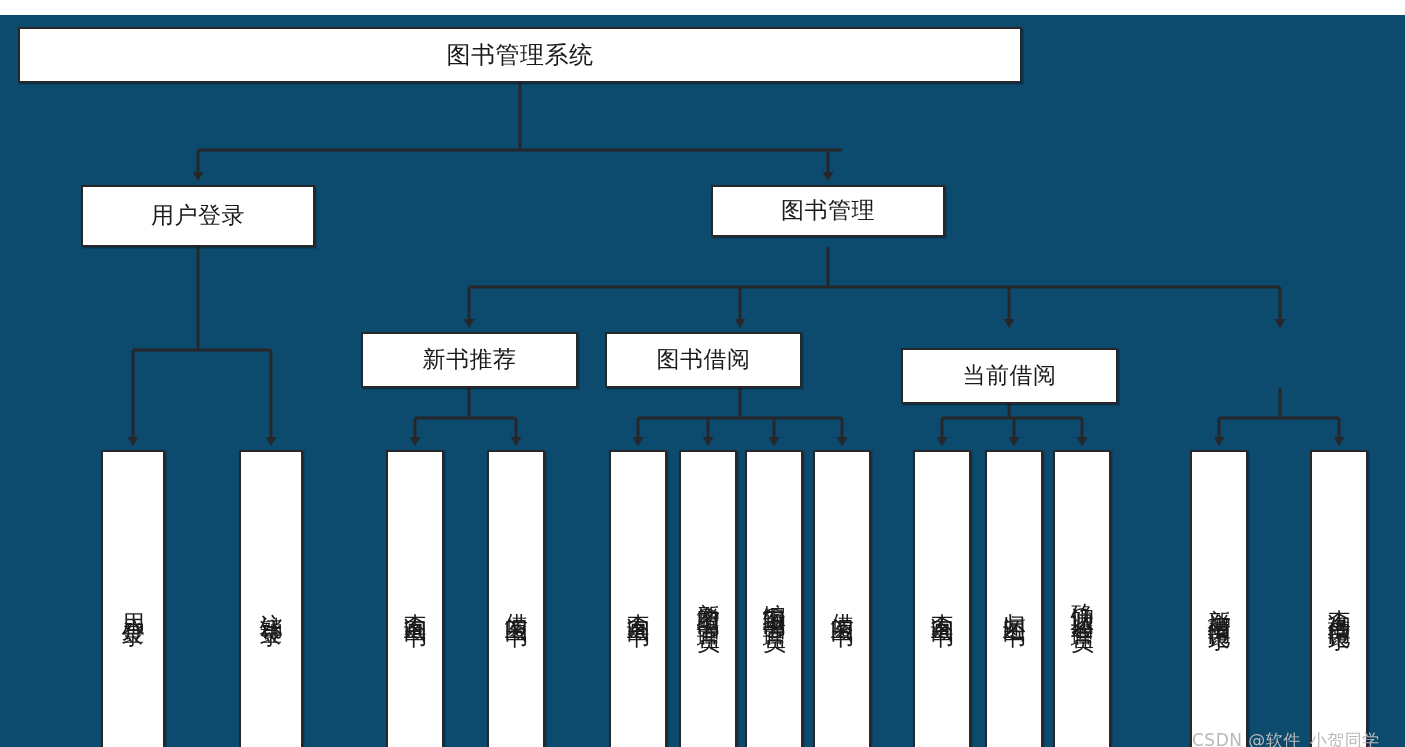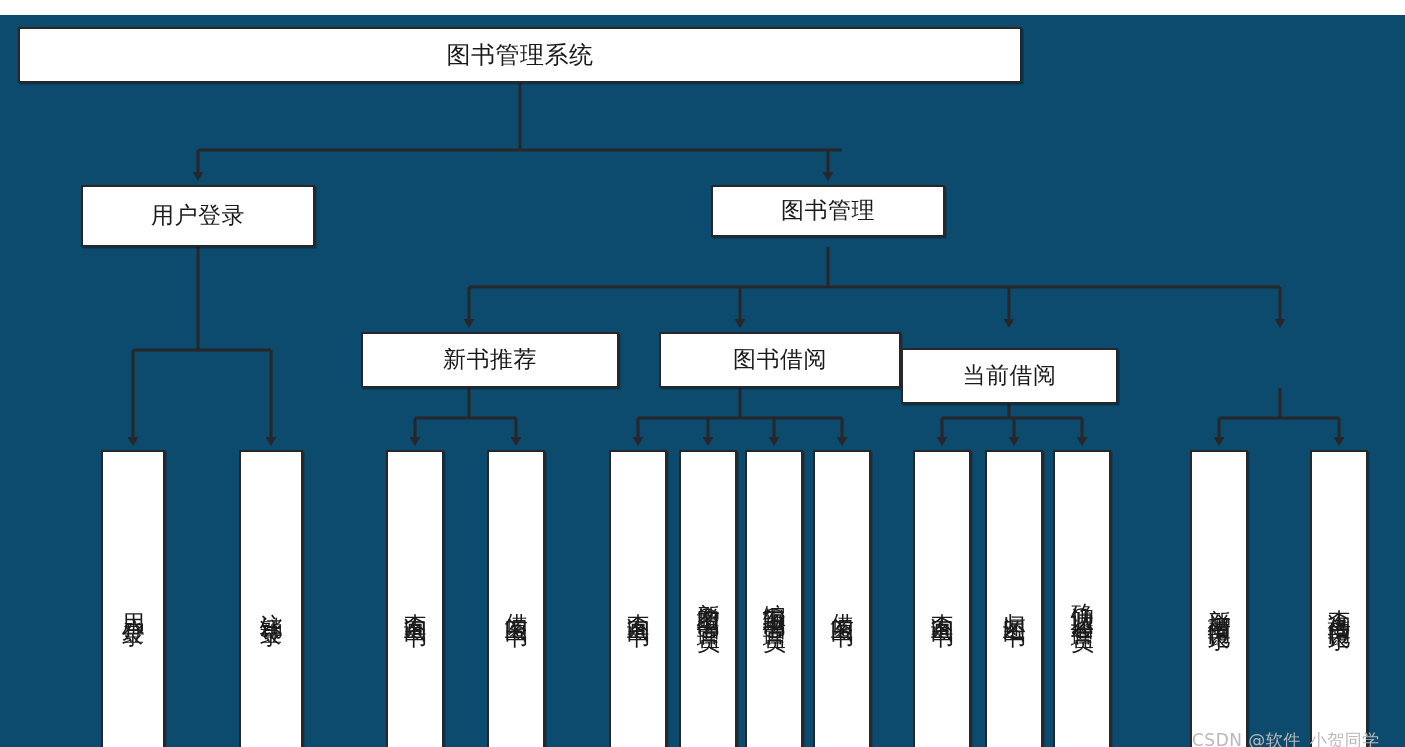--- a/index.html
+++ b/index.html
@@ -118,22 +118,22 @@
       <path d="M1219,403 L1219,423" marker-end="url(#arrow)"></path>
       <path d="M1339,403 L1339,423" marker-end="url(#arrow)"></path>
     </g>
   </svg>
 
   <div class="node h root" id="node-root" style="left: 18px; top: 12px; width: 1004px; height: 56px;">图书管理系统</div>
 
   <div class="node h" id="node-l2-0" style="left: 81px; top: 170px; width: 234px; height: 62px;">用户登录</div>
   <div class="node h" id="node-l2-1" style="left: 711px; top: 170px; width: 234px; height: 52px;">图书管理</div>
 
-  <div class="node h" id="node-l3-0" style="left: 361px; top: 317px; width: 258px; height: 56px;">新书推荐</div>
-  <div class="node h" id="node-l3-1" style="left: 659px; top: 317px; width: 242px; height: 56px;">图书借阅</div>
+  <div class="node h" id="node-l3-0" style="left: 361px; top: 317px; width: 217px; height: 56px;">新书推荐</div>
+  <div class="node h" id="node-l3-1" style="left: 605px; top: 317px; width: 197px; height: 56px;">图书借阅</div>
   <div class="node h" id="node-l3-2" style="left: 901px; top: 333px; width: 217px; height: 56px;">当前借阅</div>
 
   <div class="node v" id="node-leaf-0" style="left: 101px; top: 435px; width: 64px; height: 305px;">用户登录</div>
   <div class="node v" id="node-leaf-1" style="left: 239px; top: 435px; width: 64px; height: 305px;">注销登录</div>
   <div class="node v" id="node-leaf-2" style="left: 386px; top: 435px; width: 58px; height: 305px;">查询图书</div>
   <div class="node v" id="node-leaf-3" style="left: 487px; top: 435px; width: 58px; height: 305px;">借阅图书</div>
   <div class="node v" id="node-leaf-4" style="left: 609px; top: 435px; width: 58px; height: 305px;">查询图书</div>
   <div class="node v" id="node-leaf-5" style="left: 679px; top: 435px; width: 58px; height: 305px;">新增图书（管理员）</div>
   <div class="node v" id="node-leaf-6" style="left: 745px; top: 435px; width: 58px; height: 305px;">编辑图书（管理员）</div>
   <div class="node v" id="node-leaf-7" style="left: 813px; top: 435px; width: 58px; height: 305px;">借阅图书</div>

